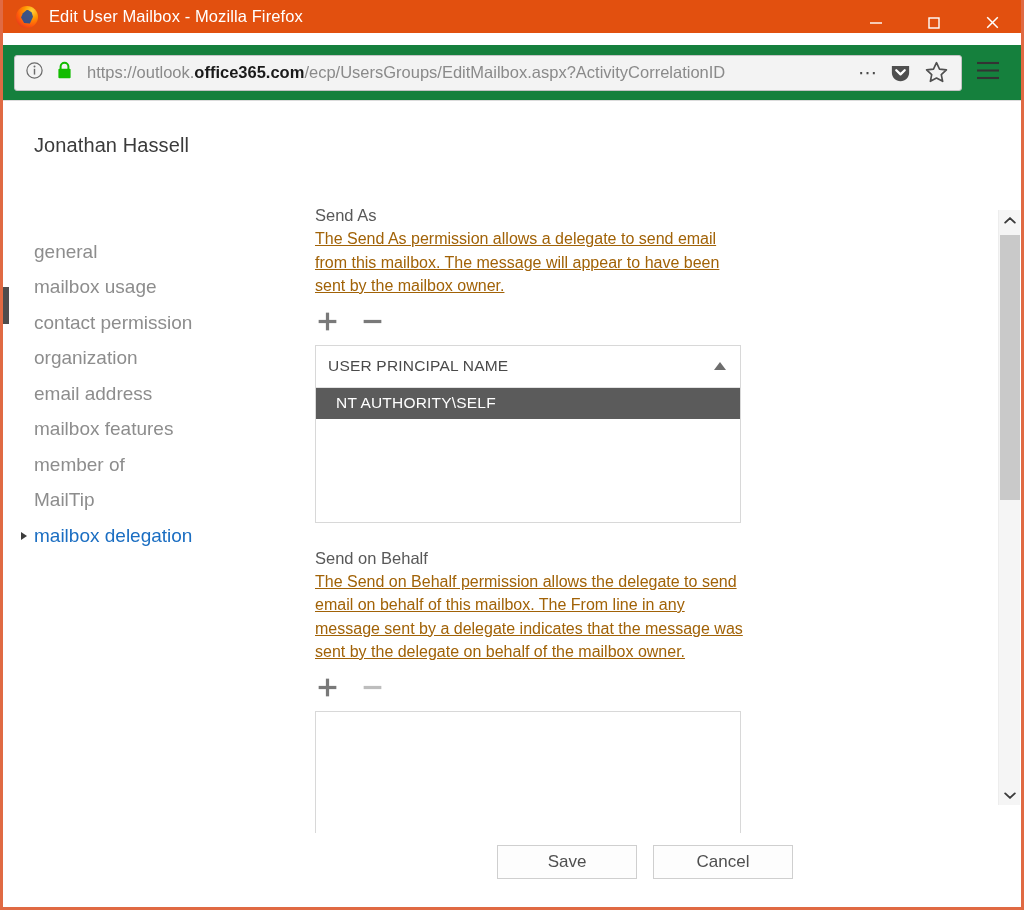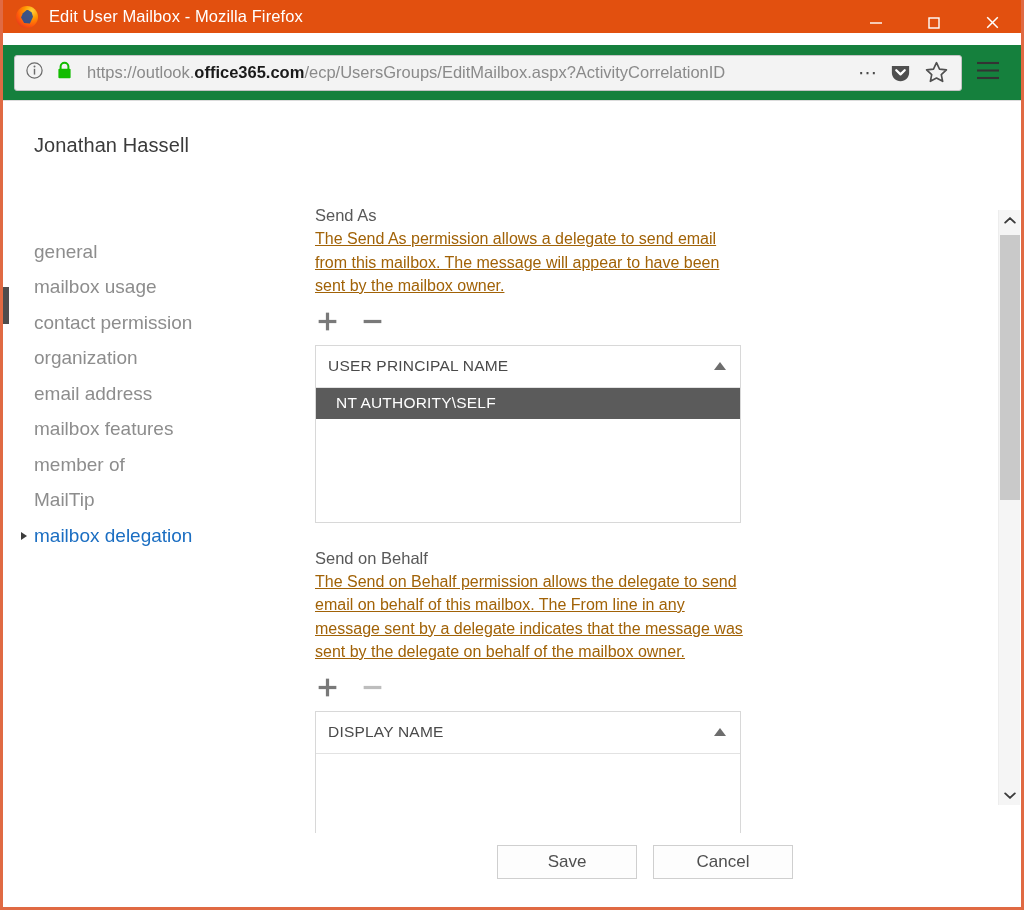--- a/index.html
+++ b/index.html
@@ -373,24 +373,20 @@
               <line x1="3.5" y1="12" x2="20.5" y2="12" stroke="#797979" stroke-width="3.1"></line>
             </svg>
           </span>
           <span class="minus-btn">
             <svg width="25" height="25" viewBox="0 0 24 24">
               <line x1="3.5" y1="12" x2="20.5" y2="12" stroke="#bdbdbd" stroke-width="3.1"></line>
             </svg>
           </span>
         </div>
         <div class="listbox">
-          <div class="lb-header">
-            <span>DISPLAY NAME</span>
-            <span class="sort-caret"></span>
-          </div>
           <div class="lb-body"></div>
         </div>
       </div>
 
     </div>
 
     <div id="page-scrollbar">
       <div class="sb-arrow" id="sb-up">
         <svg width="12" height="9" viewBox="0 0 12 9">
             <path d="M1.2 6.6L6 2.1l4.8 4.5" fill="none" stroke="#3a3a3a" stroke-width="1.9" stroke-linecap="round" stroke-linejoin="round"></path>

